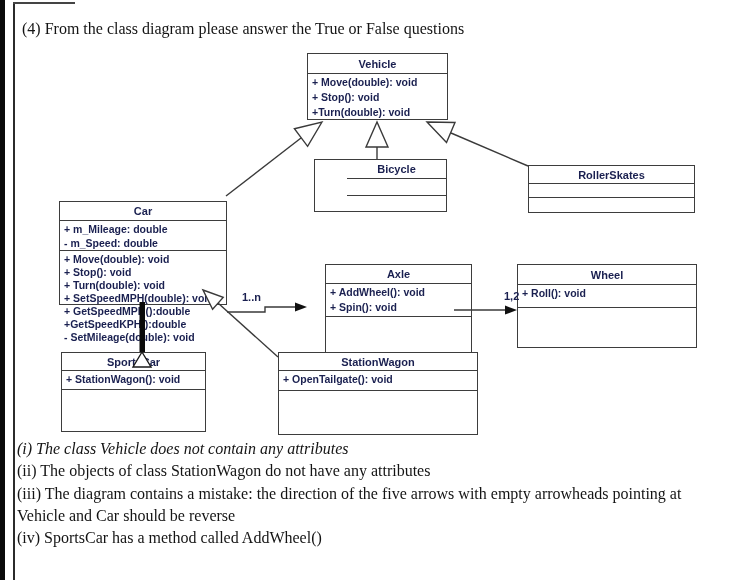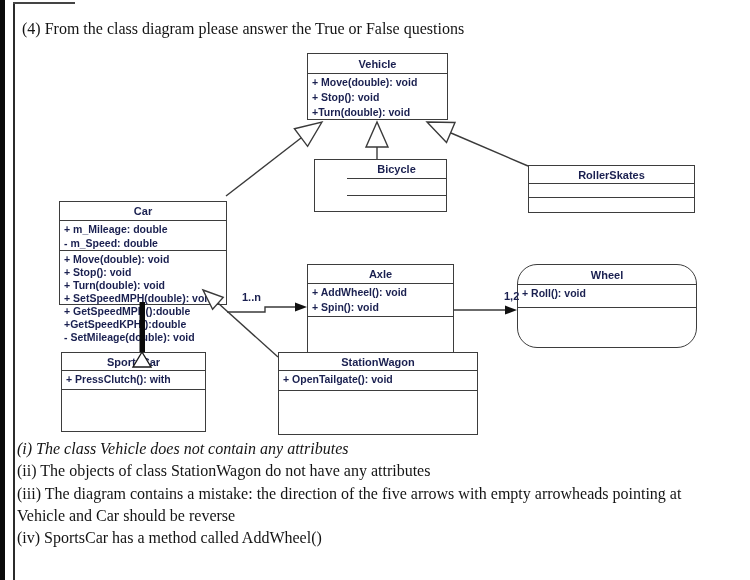--- a/index.html
+++ b/index.html
@@ -66,41 +66,41 @@
       <div class="uml-line">+ Move(double): void</div>
       <div class="uml-line">+ Stop(): void</div>
       <div class="uml-line">+ Turn(double): void</div>
       <div class="uml-line">+ SetSpeedMPH(double): void</div>
       <div class="uml-line">+ GetSpeedMPH():double</div>
       <div class="uml-line">+GetSpeedKPH():double</div>
       <div class="uml-line">- SetMileage(double): void</div>
     </div>
   </div>
 
-  <div class="uml-box" style="left:307px;top:264px;width:147px;height:108px;">
+  <div class="uml-box" style="left:325px;top:264px;width:147px;height:108px;">
     <div class="uml-title" style="height:18px;">Axle</div>
     <div class="uml-comp" style="height:33px;line-height:14.5px;">
       <div class="uml-line">+ AddWheel(): void</div>
       <div class="uml-line">+ Spin(): void</div>
     </div>
     <div class="uml-comp" style="height:28px;"></div>
   </div>
 
-  <div class="uml-box" style="left:517px;top:264px;width:180px;height:84px;border-radius:20px;">
+  <div class="uml-box" style="left:517px;top:264px;width:180px;height:84px;">
     <div class="uml-title" style="height:19px;">Wheel</div>
     <div class="uml-comp" style="height:23px;line-height:15px;">
       <div class="uml-line">+ Roll(): void</div>
     </div>
     <div class="uml-comp" style="height:37px;"></div>
   </div>
 
   <div class="uml-box" style="left:61px;top:352px;width:145px;height:80px;">
     <div class="uml-title" style="height:17px;">SportsCar</div>
     <div class="uml-comp" style="height:19px;line-height:15px;">
-      <div class="uml-line">+ PressClutch(): with</div>
+      <div class="uml-line">+ StationWagon(): void</div>
     </div>
     <div class="uml-comp" style="height:39px;"></div>
   </div>
 
   <div class="uml-box" style="left:278px;top:352px;width:200px;height:83px;">
     <div class="uml-title" style="height:17px;">StationWagon</div>
     <div class="uml-comp" style="height:20px;line-height:15px;">
       <div class="uml-line">+ OpenTailgate(): void</div>
     </div>
     <div class="uml-comp" style="height:41px;"></div>

